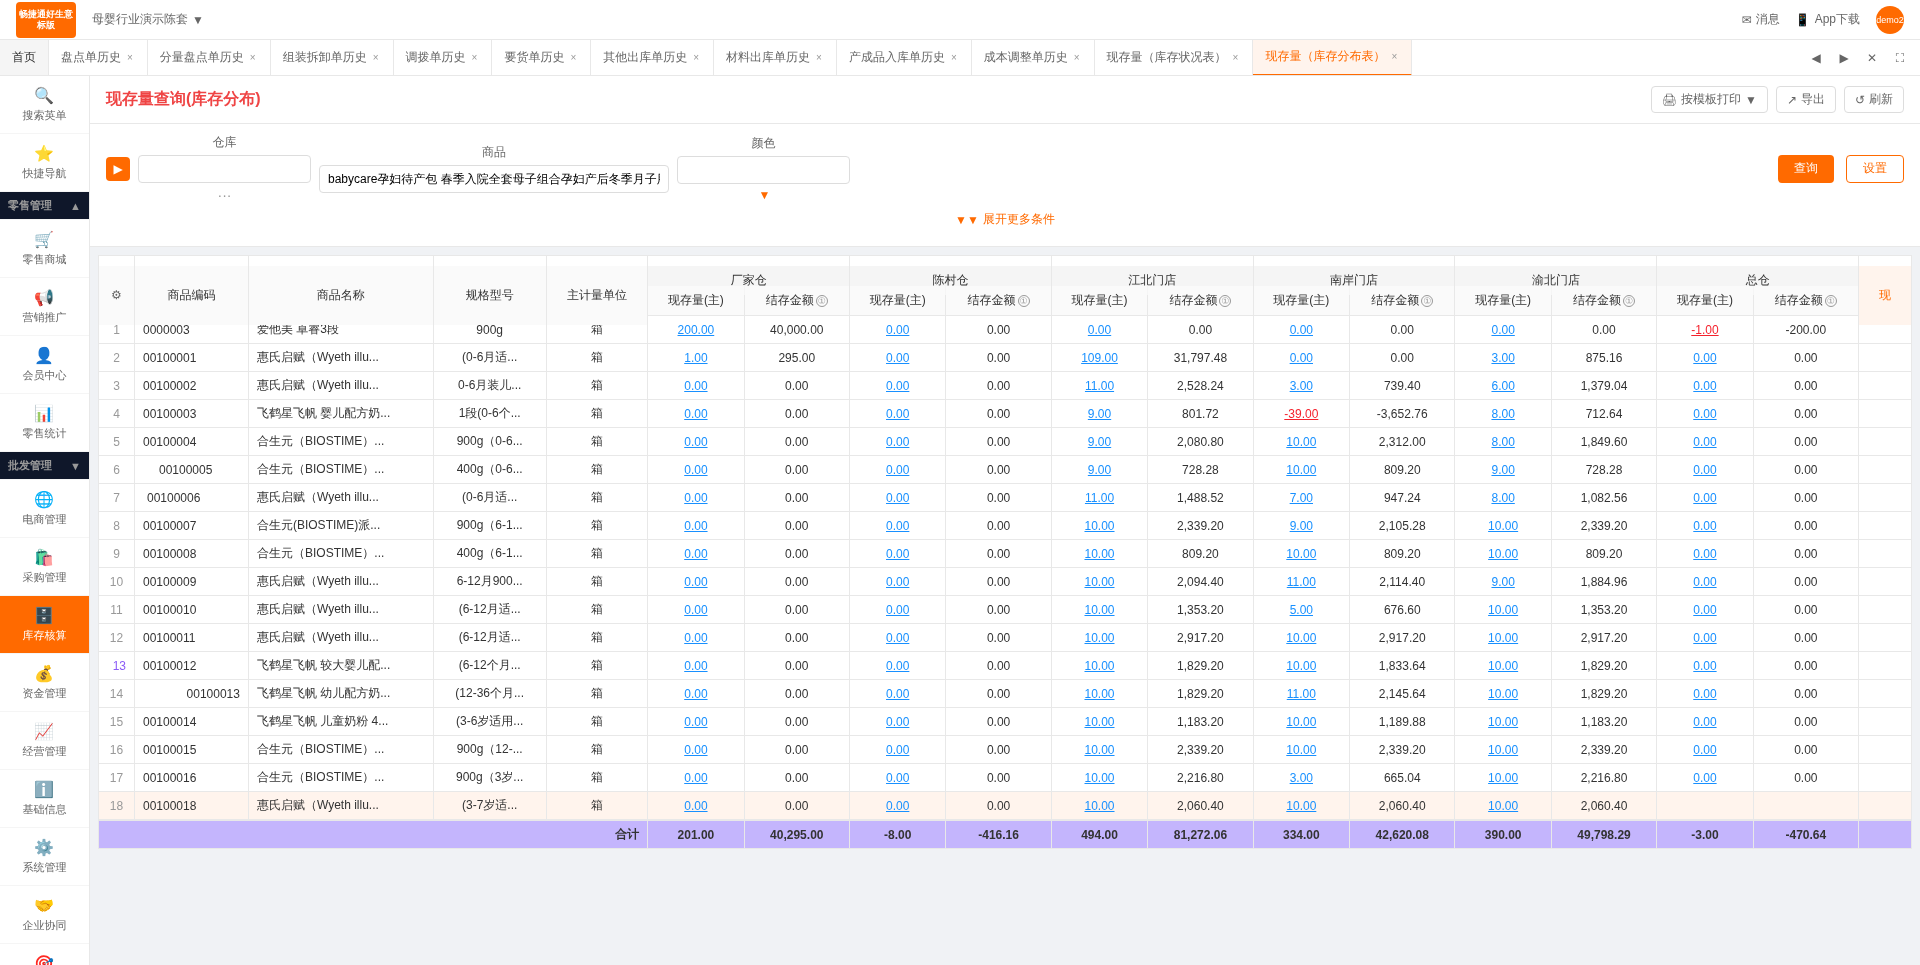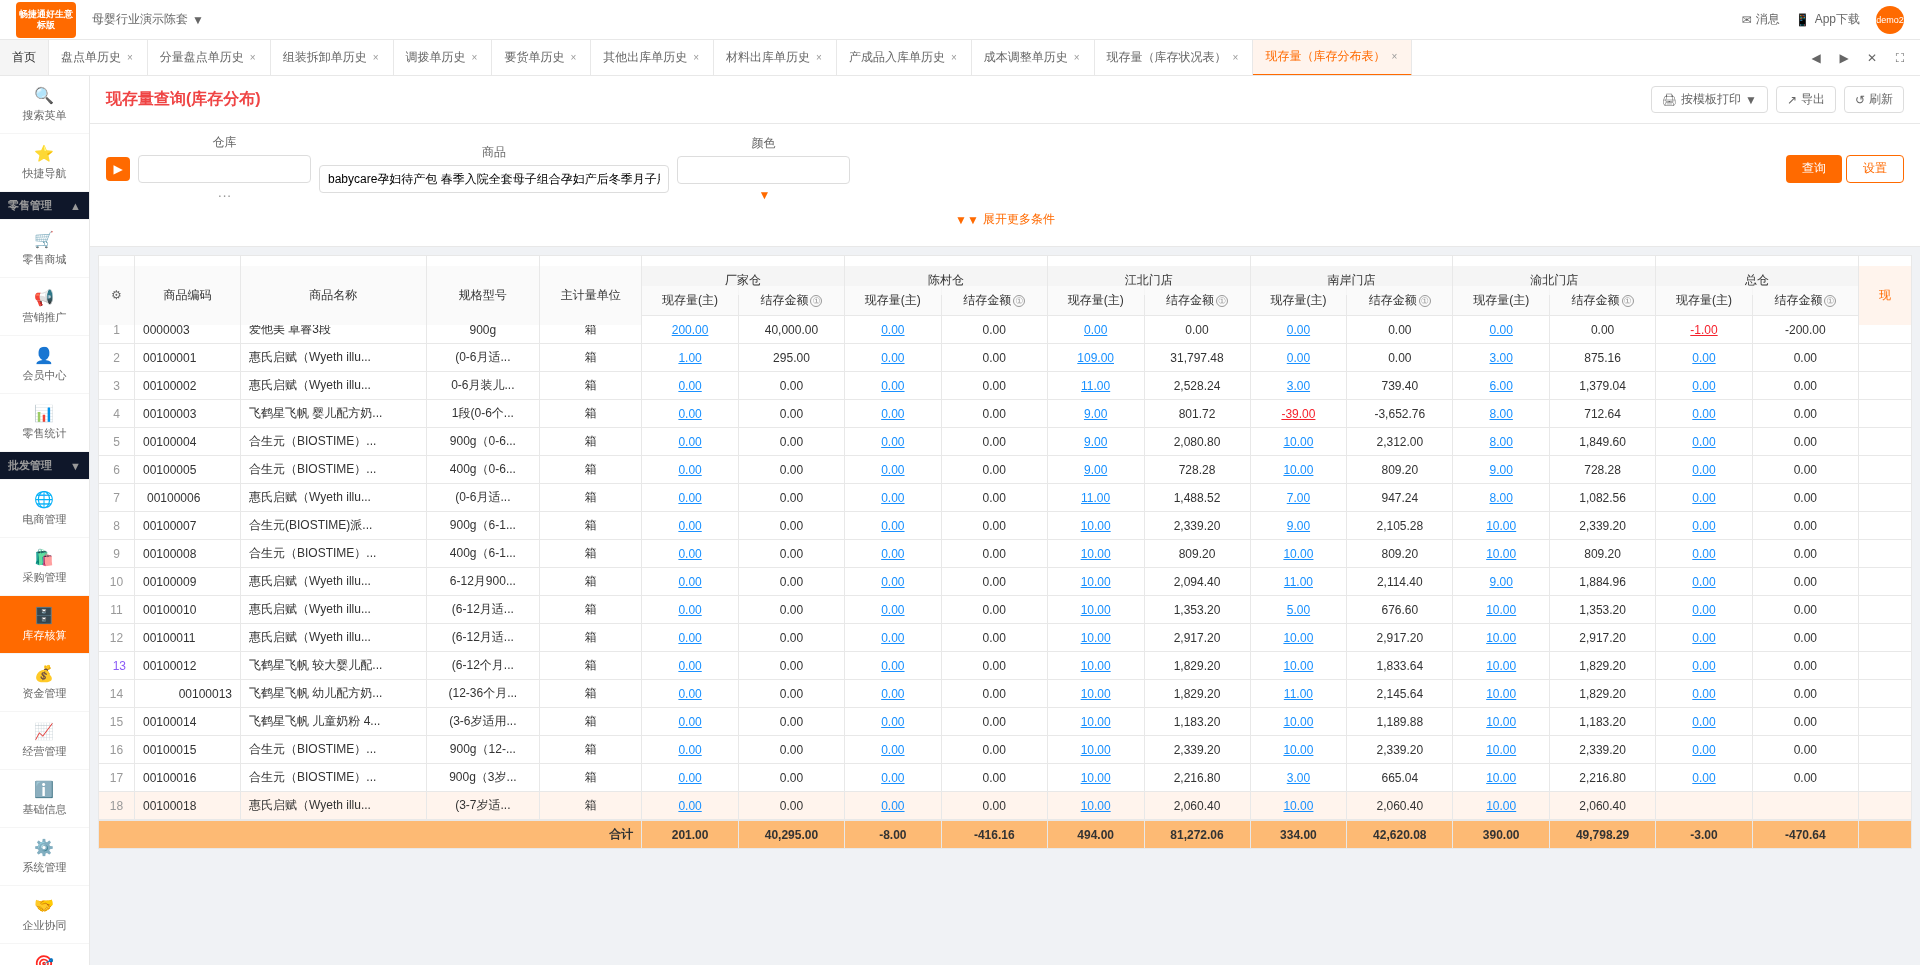--- a/index.html
+++ b/index.html
@@ -252,21 +252,21 @@
       background: #f5f5f5;
     }
     .data-table td {
       border: 1px solid #e8e8e8;
       padding: 5px 8px;
       text-align: center;
       color: #333;
       white-space: nowrap;
     }
     .data-table tr.footer-row td {
-      background: #fdba74;
+      background: #c4b5fd;
       font-weight: bold;
       border-top: 2px solid #e8e8e8;
     }
     .data-table tr.selected td { background: #fff4ed; }
     .num-link {
       color: #1890ff;
       text-decoration: underline;
       cursor: pointer;
     }
     .num-negative { color: #f5222d; }
@@ -489,21 +489,21 @@
         </div>
         <div class="filter-item">
           <span class="filter-label">商品</span>
           <input class="filter-input filter-input-wide" value="babycare孕妇待产包 春季入院全套母子组合孕妇产后冬季月子用品 22件套 ..." style="">
         </div>
         <div class="filter-item">
           <span class="filter-label">颜色</span>
           <input class="filter-input filter-input-medium" value="" style="">
           <span style="color:#ff6a00; font-size:12px; cursor:pointer; margin-left:2px;">▼</span>
         </div>
-        <div style="margin-left:auto; display:flex; gap:4px;padding-left:8px;">
+        <div style="margin-left:auto; display:flex; gap:12px;padding-left:8px;">
           <button class="btn-query">查询</button>
           <button class="btn-setting">设置</button>
         </div>
       </div>
       <div class="filter-row" style="justify-content:center;">
         <div class="expand-more">
           <span>▼▼</span>
           <span>展开更多条件</span>
         </div>
       </div>
@@ -739,21 +739,21 @@
       1,849.60
     </td>
     <td class="">
       <span class="num-link ">0.00</span>
     </td>
     <td class="">0.00</td>
     <td></td>
   </tr>
             <tr>
     <td style="color:#999; text-align:center;">6</td>
-    <td class="col-code" style="text-align:left; padding-left:8px;">00100005</td>
+    <td class="col-code" style="text-align:left; padding-left:24px;">00100005</td>
     <td class="col-name" style="text-align:left; padding-left:8px; max-width:140px; overflow:hidden; text-overflow:ellipsis;">合生元（BIOSTIME）...</td>
     <td>400g（0-6...</td>
     <td>箱</td>
     <td class="">
       <span class="num-link">0.00</span>
     </td>
     <td class="">
       0.00
     </td>
     <td class="">

